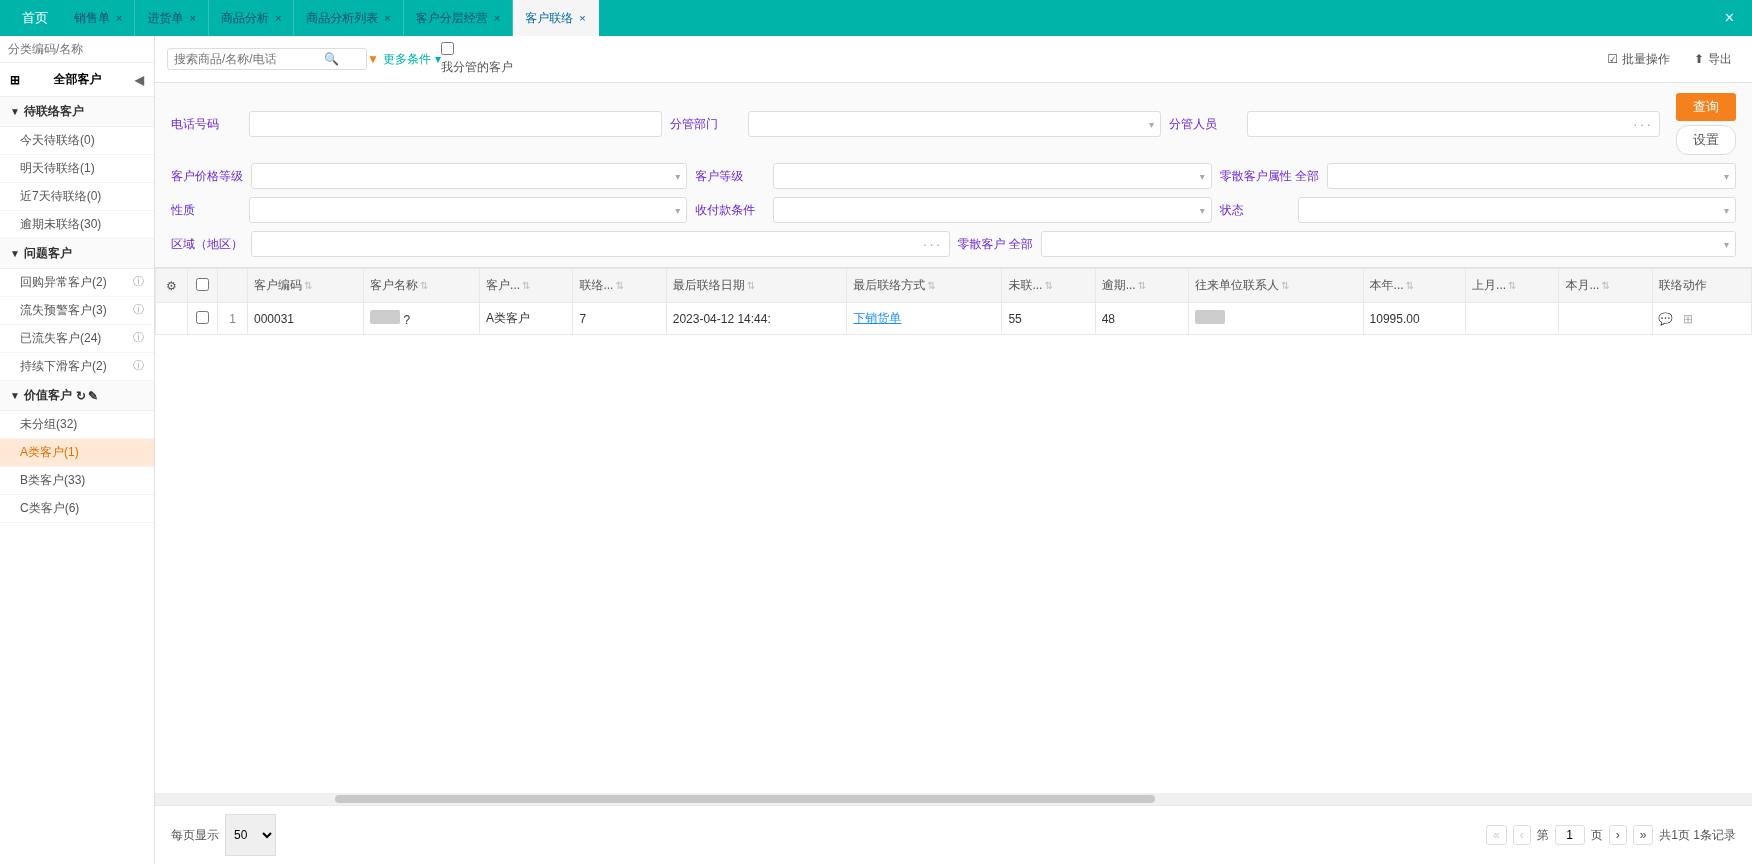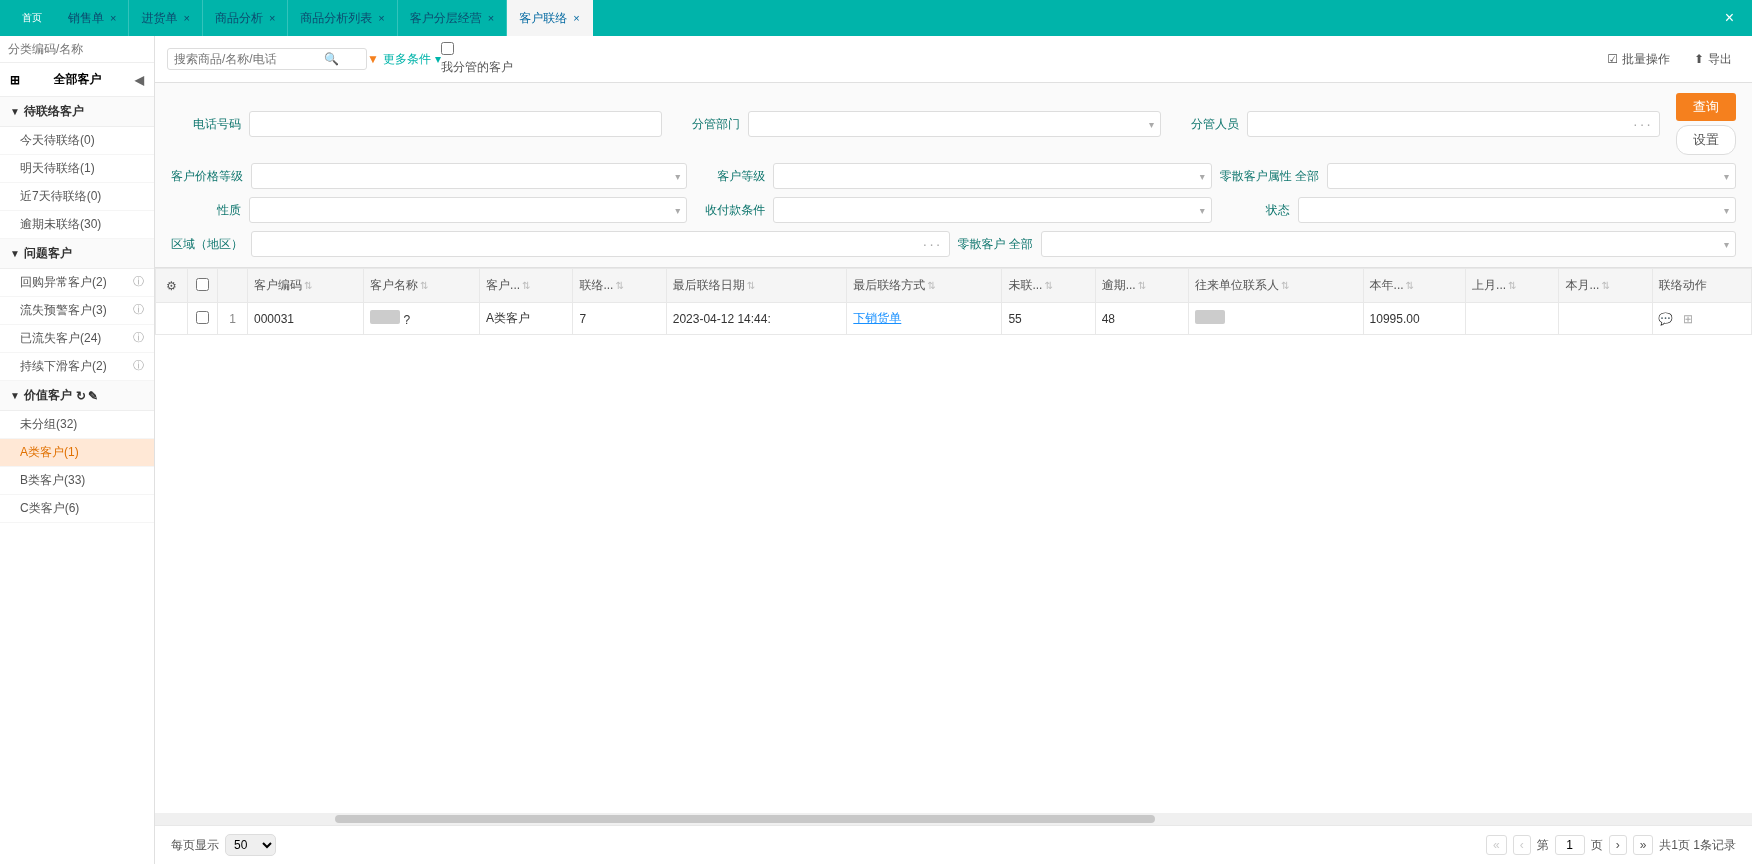--- a/index.html
+++ b/index.html
@@ -10,21 +10,21 @@
       display: flex; align-items: center; background: #00b4aa; height: 36px; padding: 0 8px;
     }
     .nav-tab {
       display: flex; align-items: center; padding: 0 12px; height: 36px; color: #0c4a6e;
       font-size: 13px; cursor: pointer; white-space: nowrap; border-right: 1px solid rgba(255,255,255,0.2);
     }
     .nav-tab.active {
       background: #f5f5f5; color: #0369a1;
     }
     .nav-tab .close-icon { margin-left: 6px; font-size: 11px; cursor: pointer; }
-    .nav-tab-home { padding: 0 14px; color: white; font-size: 10px; cursor: pointer; height: 36px; display: flex; align-items: center; }
+    .nav-tab-home { padding: 0 14px; color: white; font-size: 13px; cursor: pointer; height: 36px; display: flex; align-items: center; }
     .nav-close-all { margin-left: auto; color: white; font-size: 16px; cursor: pointer; padding: 0 10px; }
 
     
     .main-layout { display: flex; height: calc(864px - 36px); }
 
     
     .sidebar {
       width: 155px; background: white; border-right: 1px solid #e0e0e0;
       overflow-y: auto; flex-shrink: 0;
     }
@@ -82,21 +82,21 @@
 
     
     .advanced-filter {
       background: #fafafa; border-bottom: 1px solid #e0e0e0; padding: 10px 16px;
     }
     .filter-row { display: flex; align-items: center; margin-bottom: 8px; gap: 8px; }
     .filter-row:last-child { margin-bottom: 0; }
     .filter-field {
       display: flex; align-items: center; flex: 1; min-width: 0;
     }
-    .filter-label { color: #0f766e; white-space: nowrap; min-width: 70px; text-align: right; margin-right: 8px; }
+    .filter-label { color: #6d28d9; white-space: nowrap; min-width: 70px; margin-right: 8px; }
     .filter-input {
       flex: 1; border: 1px solid #ddd; border-radius: 3px; padding: 4px 6px;
       font-size: 12px; outline: none; background: white; display: flex; align-items: center;
       justify-content: space-between; min-height: 26px; color: #333;
     }
     .filter-input .caret { color: #aaa; font-size: 10px; }
     .filter-input .dots { color: #aaa; font-size: 14px; letter-spacing: 2px; }
 
     
     .action-btn-orange {
@@ -125,21 +125,21 @@
     .gray-block { display: inline-block; width: 30px; height: 14px; background: #ccc; border-radius: 2px; }
 
     
     .table-footer {
       display: flex; align-items: center; justify-content: space-between;
       padding: 8px 16px; background: white; border-top: 1px solid #e8e8e8;
       flex-shrink: 0;
     }
     .page-size-wrap { display: flex; align-items: center; gap: 6px; color: #555; }
     .page-size-wrap select {
-      border: 1px solid #ddd; padding: 2px 4px; border-radius: 5px; font-size: 12px;
+      border: 1px solid #ddd; padding: 12px 4px; border-radius: 0; font-size: 12px;
     }
     .pagination { display: flex; align-items: center; gap: 6px; color: #555; }
     .page-btn {
       border: 1px solid #ddd; background: white; padding: 2px 6px; cursor: pointer;
       border-radius: 3px; font-size: 12px; color: #555;
     }
     .page-btn:disabled { color: #ccc; cursor: default; }
     .page-input {
       border: 1px solid #ddd; border-radius: 3px; padding: 2px 4px;
       width: 30px; text-align: center; font-size: 12px;

